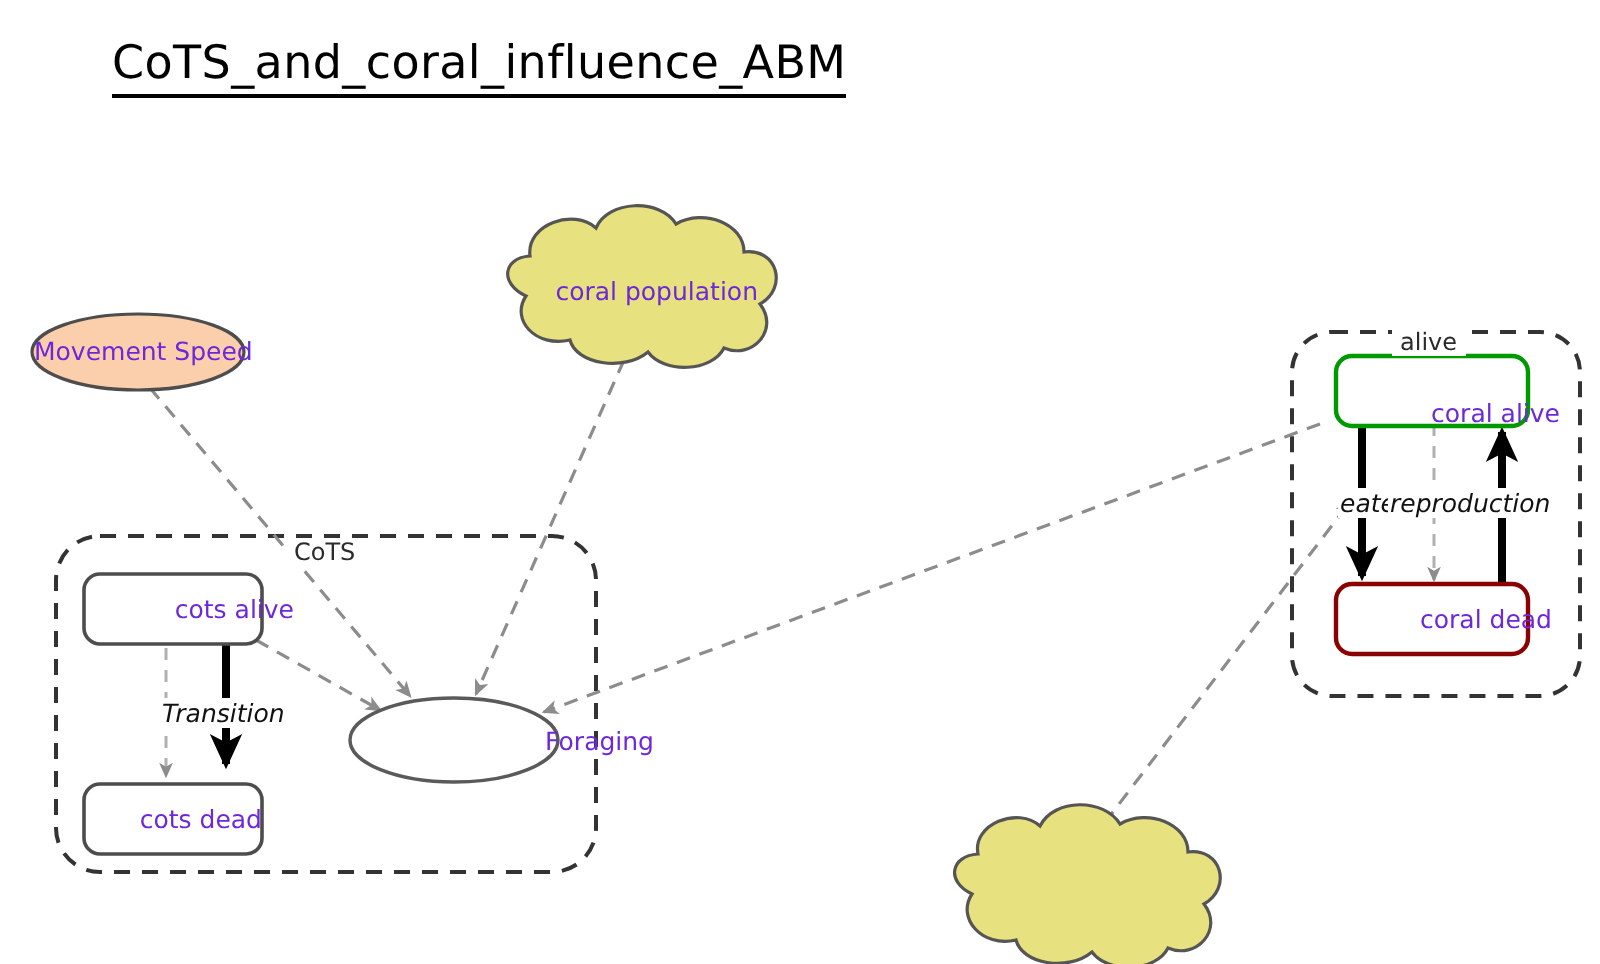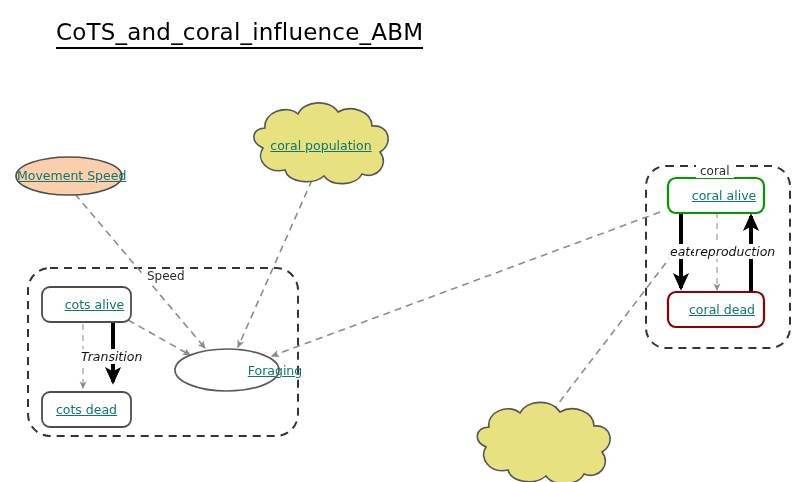--- a/index.html
+++ b/index.html
@@ -33,23 +33,22 @@
     top: 19px;
     font-size: 23px;
     letter-spacing: 0.2px;
     color: #000000;
     border-bottom: 2px solid #000000;
     padding-bottom: 2px;
     line-height: 1.15;
   }
   .node-label {
     font-size: 12.5px;
-    text-align: center;
-    color: #0f766e;
-    text-decoration: underline;
+    text-align: right;
+    color: #6d28d9;
   }
   .group-label {
     font-size: 12px;
     background: #ffffff;
     padding: 0 4px;
     color: #2b2b2b;
   }
   .edge-label {
     font-size: 12.5px;
     color: #111111;
@@ -169,31 +168,31 @@
     </g>
   </svg>
 
   <div class="txt ttl-u" id="title">CoTS_and_coral_influence_ABM</div>
 
   <div class="txt node-label" style="left:17px; top:168px; width:104px;">Movement Speed</div>
 
   <div class="txt node-label" style="left:263px; top:138px; width:116px;">coral population</div>
 
 
-  <div class="txt group-label" style="left:143px; top:269px;">Speed</div>
-
-  <div class="txt group-label" style="left:696px; top:164px;">coral</div>
+  <div class="txt group-label" style="left:143px; top:269px;">CoTS</div>
+
+  <div class="txt group-label" style="left:696px; top:164px;">alive</div>
 
   <div class="txt node-label" style="left:42px; top:297px; width:105px;">cots alive</div>
 
   <div class="txt node-label" style="left:42px; top:402px; width:89px;">cots dead</div>
 
   <div class="txt node-label" style="left:175px; top:363px; width:104px;padding-left:48px;">Foraging</div>
 
-  <div class="txt node-label" style="left:668px; top:188px; width:112px;">coral alive</div>
+  <div class="txt node-label" style="left:668px; top:199px; width:112px;">coral alive</div>
 
   <div class="txt node-label" style="left:668px; top:302px; width:108px;">coral dead</div>
 
   <div class="txt edge-label" style="left:80px; top:349px;">Transition</div>
 
   <div class="txt edge-label" style="left:669px; top:244px;">eaten</div>
 
   <div class="txt edge-label" style="left:694px; top:244px;">reproduction</div>
 
 </div>

